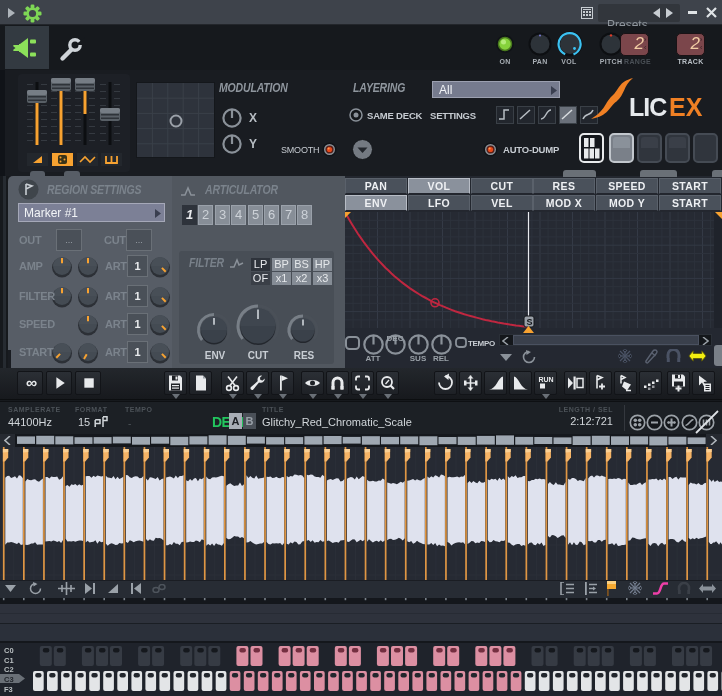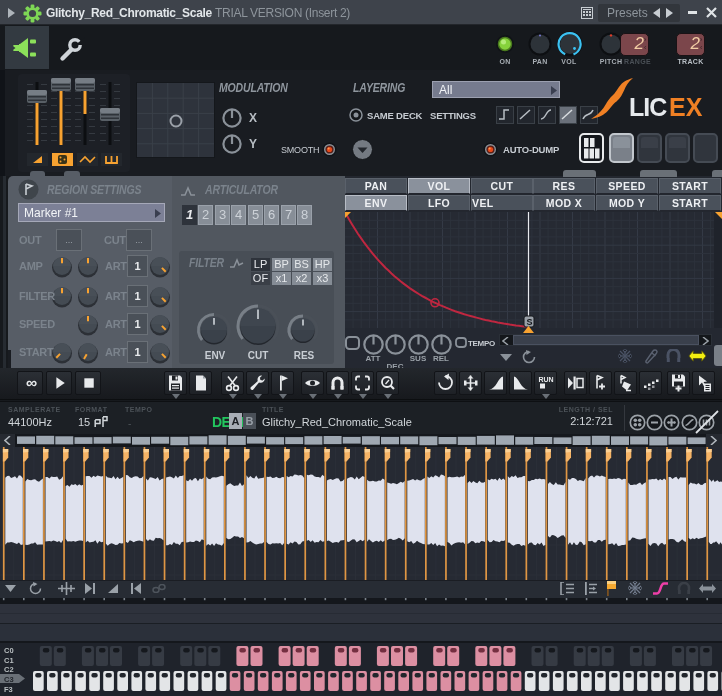--- a/index.html
+++ b/index.html
@@ -21,35 +21,34 @@
         <rect x="14.5" y="7.6" width="4" height="3.8" rx="1.2"></rect>
 <g transform="rotate(45 9.5 9.5)">
           <rect x="7.6" y="0.5" width="3.8" height="4" rx="1.2"></rect>
           <rect x="7.6" y="14.5" width="3.8" height="4" rx="1.2"></rect>
           <rect x="0.5" y="7.6" width="4" height="3.8" rx="1.2"></rect>
           <rect x="14.5" y="7.6" width="4" height="3.8" rx="1.2"></rect>
         </g>
       </g>
 <circle cx="9.5" cy="9.5" r="3.6" fill="#3e434b"></circle>
     </svg>
-<div class="abs" style="left:46px;top:6px;font-size:12px;font-weight:bold;letter-spacing:-0.3px;color:#e2e6e9;white-space:nowrap">Glitchy_Red_Chromatic_Scale <span style="font-weight:normal;color:#8e959c">TRIAL VERSION (Insert 2)</span></div>
 <svg class="abs" style="left:581px;top:7px" width="12" height="12" viewBox="0 0 12 12">
       <rect x="0.5" y="0.5" width="11" height="11" fill="none" stroke="#c8cdd2"></rect>
       <g fill="#c8cdd2">
         <rect x="2" y="4" width="2" height="2"></rect>
         <rect x="5" y="4" width="2" height="2"></rect>
         <rect x="8" y="4" width="2" height="2"></rect>
         <rect x="2" y="7" width="2" height="2"></rect>
         <rect x="5" y="7" width="2" height="2"></rect>
         <rect x="8" y="7" width="2" height="2"></rect>
         <rect x="2" y="2" width="8" height="1"></rect>
       </g>
     </svg>
 <div class="abs" style="left:598px;top:4px;width:82px;height:18px;background:#32363c;border-radius:2px"></div>
-<div class="abs" style="left:607px;top:6px;font-size:12px;color:#8e959c">Presets</div>
+<div class="abs" style="left:607px;top:18px;font-size:12px;color:#8e959c">Presets</div>
 <svg class="abs" style="left:652px;top:8px" width="8" height="10">
       <path d="M8 0 L1 5 L8 10 Z" fill="#c8cdd2"></path>
     </svg>
 <svg class="abs" style="left:666px;top:8px" width="8" height="10">
       <path d="M0 0 L7 5 L0 10 Z" fill="#c8cdd2"></path>
     </svg>
 <div class="abs" style="left:688px;top:11px;width:9px;height:3px;background:#dfe3e6"></div>
 <svg class="abs" style="left:706px;top:7px" width="11" height="11">
       <path d="M1 1 L10 10 M10 1 L1 10" stroke="#dfe3e6" stroke-width="2.2"></path>
     </svg>
@@ -465,21 +464,21 @@
 <div class="abs" style="left:640px;top:170px;width:37px;height:7px;background:#6a7077;border-radius:3px 3px 0 0"></div>
 <div class="abs" style="left:712px;top:170px;width:10px;height:7px;background:#6a7077;border-radius:3px 0 0 0"></div>
 <div class="abs" style="left:345px;top:178px;width:62px;height:16px;background:#4a515b;border:1px solid #5a616b;border-bottom-color:#23262e;color:#eef0f3;font-size:10.5px;font-weight:bold;text-align:center;line-height:15px;letter-spacing:0.4px">PAN</div>
 <div class="abs" style="left:408px;top:178px;width:62px;height:16px;background:#8a919c;border:1px solid #b8bdc6;border-bottom-color:#23262e;color:#eef0f3;font-size:10.5px;font-weight:bold;text-align:center;line-height:15px;letter-spacing:0.4px">VOL</div>
 <div class="abs" style="left:471px;top:178px;width:62px;height:16px;background:#4a515b;border:1px solid #5a616b;border-bottom-color:#23262e;color:#eef0f3;font-size:10.5px;font-weight:bold;text-align:center;line-height:15px;letter-spacing:0.4px">CUT</div>
 <div class="abs" style="left:533px;top:178px;width:62px;height:16px;background:#4a515b;border:1px solid #5a616b;border-bottom-color:#23262e;color:#eef0f3;font-size:10.5px;font-weight:bold;text-align:center;line-height:15px;letter-spacing:0.4px">RES</div>
 <div class="abs" style="left:596px;top:178px;width:62px;height:16px;background:#4a515b;border:1px solid #5a616b;border-bottom-color:#23262e;color:#eef0f3;font-size:10.5px;font-weight:bold;text-align:center;line-height:15px;letter-spacing:0.4px">SPEED</div>
 <div class="abs" style="left:659px;top:178px;width:62px;height:16px;background:#4a515b;border:1px solid #5a616b;border-bottom-color:#23262e;color:#eef0f3;font-size:10.5px;font-weight:bold;text-align:center;line-height:15px;letter-spacing:0.4px">START</div>
 <div class="abs" style="left:345px;top:195px;width:62px;height:16px;background:#8a919c;border:1px solid #b8bdc6;border-bottom-color:#23262e;color:#eef0f3;font-size:10.5px;font-weight:bold;text-align:center;line-height:15px;letter-spacing:0.4px">ENV</div>
 <div class="abs" style="left:408px;top:195px;width:62px;height:16px;background:#4a515b;border:1px solid #5a616b;border-bottom-color:#23262e;color:#eef0f3;font-size:10.5px;font-weight:bold;text-align:center;line-height:15px;letter-spacing:0.4px">LFO</div>
-<div class="abs" style="left:471px;top:195px;width:62px;height:16px;background:#4a515b;border:1px solid #5a616b;border-bottom-color:#23262e;color:#eef0f3;font-size:10.5px;font-weight:bold;text-align:left;line-height:15px;letter-spacing:0.4px">VEL</div>
+<div class="abs" style="left:471px;top:195px;width:62px;height:16px;background:#4a515b;border:1px solid #5a616b;border-bottom-color:#23262e;color:#eef0f3;font-size:10.5px;font-weight:bold;text-align:center;line-height:15px;letter-spacing:0.4px">VEL</div>
 <div class="abs" style="left:533px;top:195px;width:62px;height:16px;background:#4a515b;border:1px solid #5a616b;border-bottom-color:#23262e;color:#eef0f3;font-size:10.5px;font-weight:bold;text-align:center;line-height:15px;letter-spacing:0.4px">MOD X</div>
 <div class="abs" style="left:596px;top:195px;width:62px;height:16px;background:#4a515b;border:1px solid #5a616b;border-bottom-color:#23262e;color:#eef0f3;font-size:10.5px;font-weight:bold;text-align:center;line-height:15px;letter-spacing:0.4px">MOD Y</div>
 <div class="abs" style="left:659px;top:195px;width:62px;height:16px;background:#4a515b;border:1px solid #5a616b;border-bottom-color:#23262e;color:#eef0f3;font-size:10.5px;font-weight:bold;text-align:center;line-height:15px;letter-spacing:0.4px">START</div>
 <svg class="abs" style="left:345px;top:212px" width="377" height="116">
     <rect x="0" y="0" width="369" height="116" fill="#262a33"></rect>
     <rect x="369" y="0" width="8" height="116" fill="#1f232b"></rect>
     <line x1="8.1" y1="0" x2="8.1" y2="116" stroke="#2d323c"></line>
     <line x1="16.2" y1="0" x2="16.2" y2="116" stroke="#2d323c"></line>
     <line x1="24.4" y1="0" x2="24.4" y2="116" stroke="#2d323c"></line>
     <line x1="32.5" y1="0" x2="32.5" y2="116" stroke="#343a46"></line>
@@ -554,21 +553,21 @@
   </svg>
 <svg class="abs" style="left:363px;top:334px" width="21" height="21">
     <circle cx="10.5" cy="10.5" r="9.2" fill="none" stroke="#8a9199" stroke-width="2.2"></circle>
     <line x1="10.5" y1="10.5" x2="10.5" y2="1" stroke="#8a9199" stroke-width="2.2"></line>
   </svg>
 <div class="abs" style="left:360px;top:354px;width:26px;font-size:8px;font-weight:bold;color:#9aa1a8;text-align:center">ATT</div>
 <svg class="abs" style="left:385px;top:334px" width="21" height="21">
     <circle cx="10.5" cy="10.5" r="9.2" fill="none" stroke="#8a9199" stroke-width="2.2"></circle>
     <line x1="10.5" y1="10.5" x2="10.5" y2="1" stroke="#8a9199" stroke-width="2.2"></line>
   </svg>
-<div class="abs" style="left:382px;top:362px;width:26px;font-size:8px;font-weight:bold;color:#9aa1a8;text-align:center">DEC</div>
+<div class="abs" style="left:382px;top:334px;width:26px;font-size:8px;font-weight:bold;color:#9aa1a8;text-align:center">DEC</div>
 <svg class="abs" style="left:408px;top:334px" width="21" height="21">
     <circle cx="10.5" cy="10.5" r="9.2" fill="none" stroke="#8a9199" stroke-width="2.2"></circle>
     <line x1="10.5" y1="10.5" x2="10.5" y2="1" stroke="#8a9199" stroke-width="2.2"></line>
   </svg>
 <div class="abs" style="left:405px;top:354px;width:26px;font-size:8px;font-weight:bold;color:#9aa1a8;text-align:center">SUS</div>
 <svg class="abs" style="left:431px;top:334px" width="21" height="21">
     <circle cx="10.5" cy="10.5" r="9.2" fill="none" stroke="#8a9199" stroke-width="2.2"></circle>
     <line x1="10.5" y1="10.5" x2="10.5" y2="1" stroke="#8a9199" stroke-width="2.2"></line>
   </svg>
 <div class="abs" style="left:428px;top:354px;width:26px;font-size:8px;font-weight:bold;color:#9aa1a8;text-align:center">REL</div>

